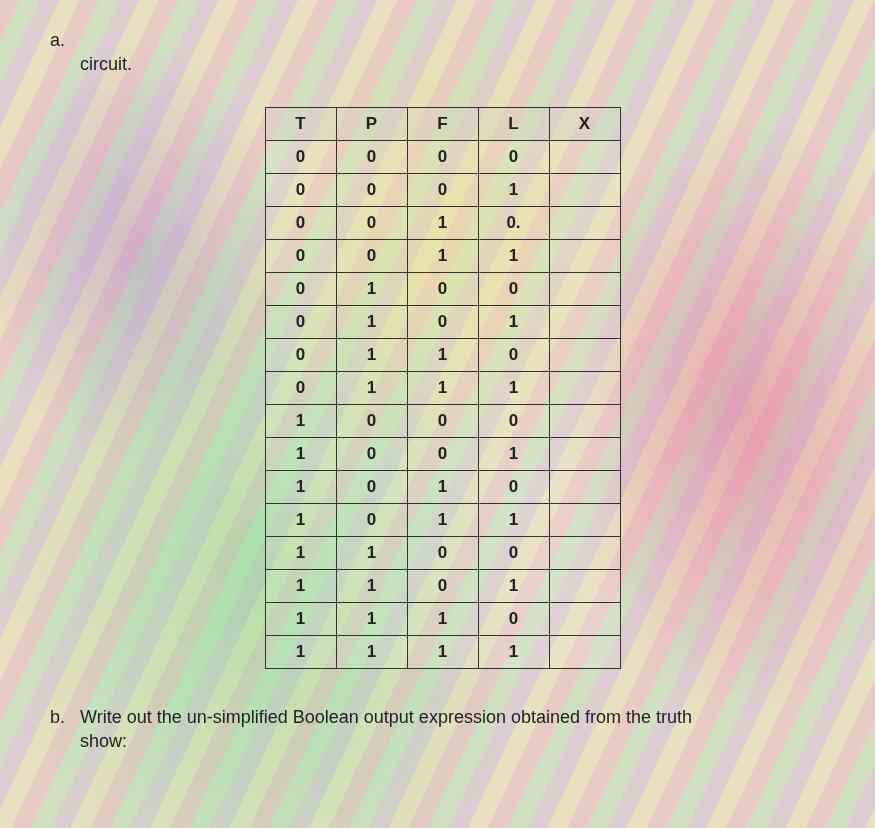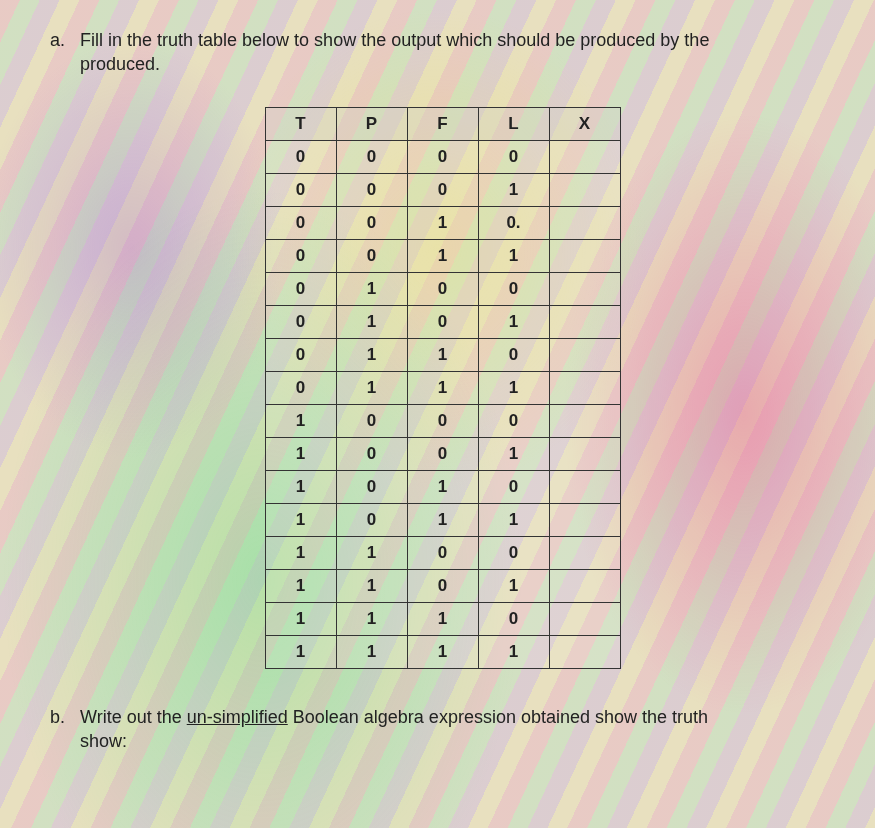--- a/index.html
+++ b/index.html
@@ -62,33 +62,32 @@
   }
   .question-b {
     display: flex;
     gap: 12px;
     font-size: 18px;
     line-height: 1.35;
     margin-top: 10px;
     padding-right: 30px;
   }
   .underline {
-    text-decoration: underline;
   }
 </style>
 </head>
 <body>
 <div class="rainbow-bg"></div>
 <div class="page">
 
 <div class="question">
   <div class="q-label">a.</div>
   <div>
-    <span>Fill in the truth table below to show the output which should be produced by the</span><br>
-    <span>produced.</span>
+    <br>
+    <span>circuit.</span>
   </div>
 </div>
 
 <div class="table-wrap">
   <table>
     <thead>
       <tr>
         <th>T</th>
         <th>P</th>
         <th>F</th>
@@ -209,18 +208,18 @@
             <td>1</td>
             <td></td>
           </tr>
         </tbody>
   </table>
 </div>
 
 <div class="question-b">
   <div class="q-label">b.</div>
   <div>
-    <span>Write out the </span><span class="underline">un-simplified</span><span> Boolean algebra expression obtained show the truth</span><br>
+    <span>Write out the </span><span class="underline">un-simplified</span><span> Boolean output expression obtained from the truth</span><br>
     <span>show:</span>
   </div>
 </div>
 
 </div>
 
 </body></html>

